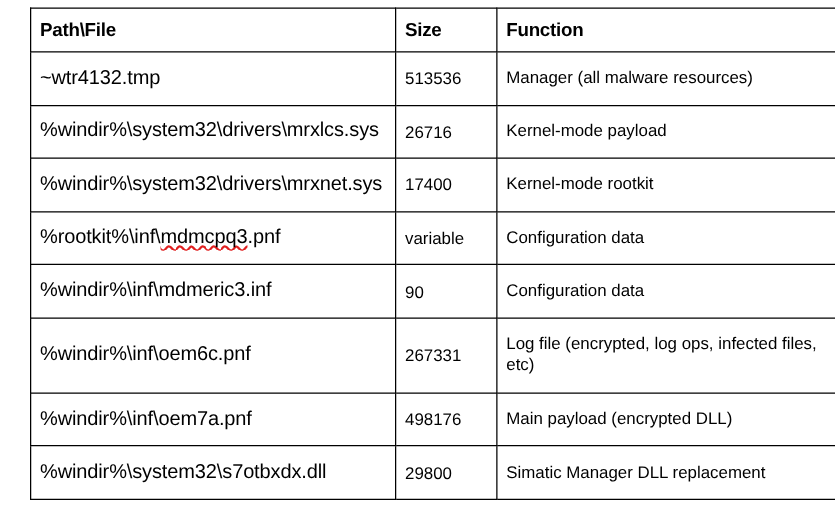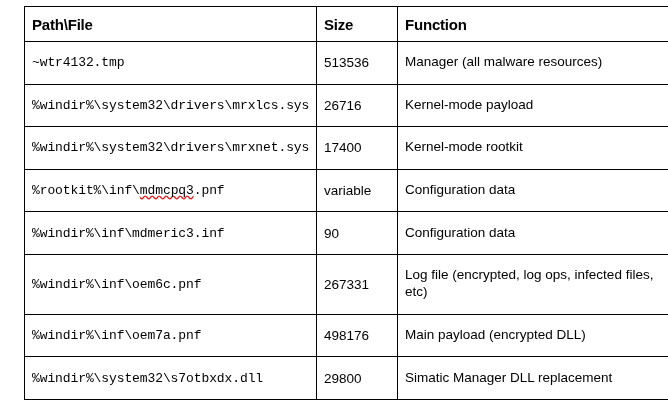--- a/index.html
+++ b/index.html
@@ -41,22 +41,22 @@
   }
   thead th {
     text-align: center;
     font-family: "Liberation Sans", sans-serif;
     font-weight: bold;
     font-size: 15px;
     height: 34px;
     letter-spacing: -0.2px;
   }
   td.cell-path {
-    font-family: Liberation Mono, monospace;
-    font-size: 13px;
+    font-family: Liberation Sans, sans-serif;
+    font-size: 16px;
     letter-spacing: -0.1px;
     white-space: nowrap;
   }
   td.cell-size,
   td.cell-func {
     font-family: "Liberation Sans", sans-serif;
     font-size: 13.5px;
   }
   td.cell-func {
     line-height: 1.25;

